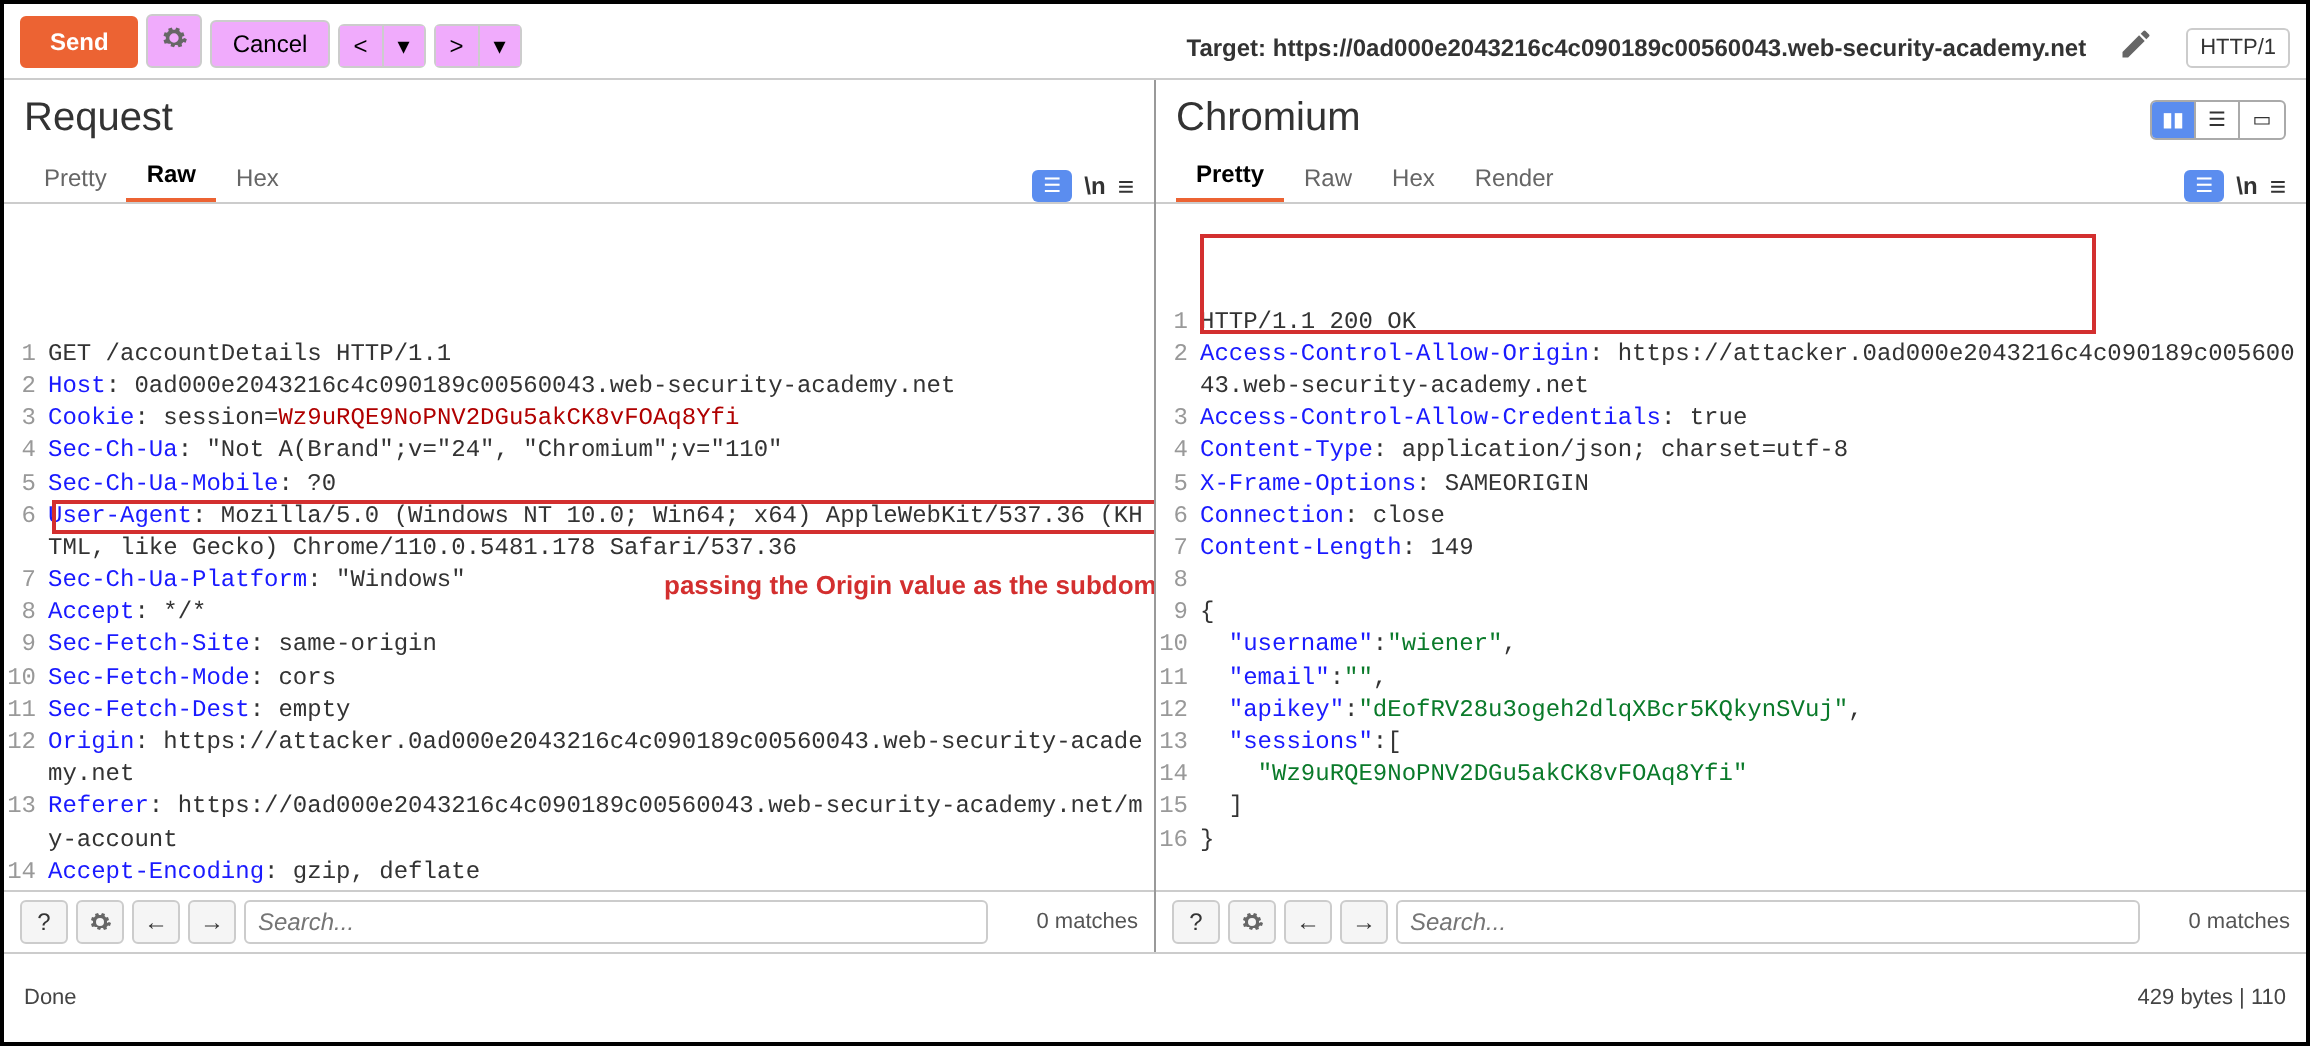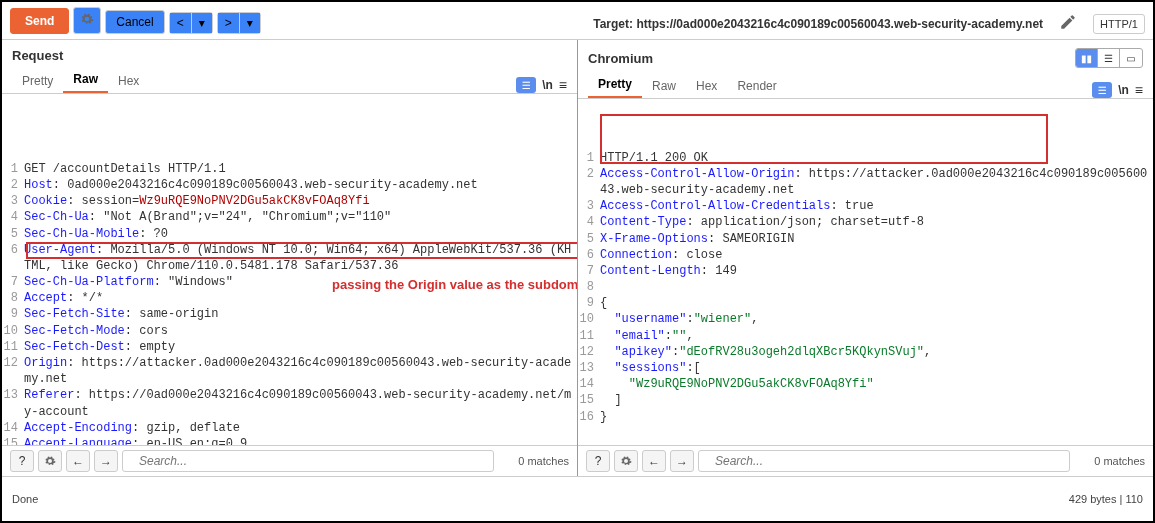--- a/index.html
+++ b/index.html
@@ -1,32 +1,32 @@
 <!DOCTYPE html>
 <html><head>
 <meta charset="utf-8">
 <style>
   * { box-sizing: border-box; margin: 0; padding: 0; }
   body { font-family: Arial, sans-serif; font-size: 12px; background: #fff; color: #333; width: 1155px; height: 523px; overflow: hidden; border: 2px solid #000; display: flex; flex-direction: column; }
   
   .toolbar { display: flex; align-items: flex-end; padding: 5px 8px; border-bottom: 1px solid #ccc; gap: 4px; }
-  .btn { border: 1px solid #ccc; background: #3b82f6; padding: 4px 10px; border-radius: 3px; cursor: pointer; font-size: 12px; }
+  .btn { border: 1px solid #ccc; background: #f0abfc; padding: 4px 10px; border-radius: 3px; cursor: pointer; font-size: 12px; }
   .btn-send { background: #ec6333; color: #fff; border-color: #ec6333; font-weight: bold; padding: 5px 14px; }
   .btn-icon { padding: 4px 6px; }
   .btn-nav { padding: 3px 7px; }
   .toolbar-right { margin-left: auto; display: flex; align-items: center; gap: 16px; }
   .target-label { font-weight: bold; font-size: 12px; }
   .http-ver { border: 1px solid #ccc; padding: 3px 6px; border-radius: 3px; font-size: 11px; }
   
   .panes { display: flex; flex: 1; overflow: hidden; }
   .pane { flex: 1; display: flex; flex-direction: column; border-right: 1px solid #999; position: relative; overflow: hidden; }
   .pane:last-child { border-right: none; }
   
   .pane-header { display: flex; align-items: center; justify-content: space-between; padding: 8px 10px 4px; }
-  .pane-title { font-weight: bold; font-size: 13px; }
+  .pane-title { font-weight: normal; font-size: 20px; }
   .view-toggle { display: flex; border: 1px solid #aaa; border-radius: 3px; overflow: hidden; }
   .view-toggle span { width: 22px; height: 18px; display: flex; align-items: center; justify-content: center; border-right: 1px solid #aaa; cursor: pointer; font-size: 10px; }
   .view-toggle span:last-child { border-right: none; }
   .view-toggle .active { background: #5b8def; color: #fff; }
   
   .tabs { display: flex; align-items: flex-end; padding: 0 10px; border-bottom: 1px solid #ccc; position: relative; }
   .tab { padding: 5px 10px; cursor: pointer; color: #666; font-size: 12px; }
   .tab.active { color: #000; border-bottom: 2px solid #ec6333; font-weight: bold; }
   .tab-tools { margin-left: auto; display: flex; align-items: center; gap: 6px; }
   .blue-badge { background: #5b8def; color: #fff; border-radius: 3px; width: 20px; height: 16px; display: flex; align-items: center; justify-content: center; font-size: 10px; }
@@ -40,21 +40,21 @@
   
   .hn { color: #1a1aff; }     
   .str { color: #0a7a2a; } 
   .cook { color: #b00000; } 
   
   .red-box { position: absolute; border: 2px solid #d32f2f; pointer-events: none; }
   .annotation { position: absolute; color: #d32f2f; font-weight: bold; font-size: 13px; font-family: Arial, sans-serif; text-align: center; pointer-events: none; }
   
   .pane-footer { display: flex; align-items: center; padding: 4px 8px; border-top: 1px solid #ccc; gap: 4px; }
   .footer-btn { border: 1px solid #ccc; background: #f5f5f5; width: 24px; height: 22px; border-radius: 3px; display: flex; align-items: center; justify-content: center; cursor: pointer; font-size: 12px; }
-  .search-box { flex: 1; border: 1px solid #ccc; border-radius: 3px; padding: 3px 16px; font-size: 12px; font-style: italic; color: #3b82f6; }
+  .search-box { flex: 1; border: 1px solid #ccc; border-radius: 3px; padding: 3px 6px; font-size: 12px; font-style: italic; color: #3b82f6; }
   .matches { font-size: 11px; color: #555; margin-left: 20px; }
   
   .statusbar { display: flex; justify-content: space-between; padding: 16px 10px; border-top: 1px solid #ccc; font-size: 11px; color: #444; }
   
   svg.gear path, svg.pencil path { fill: #666; }
 </style>
 </head>
 <body>
 
 <div class="toolbar">

